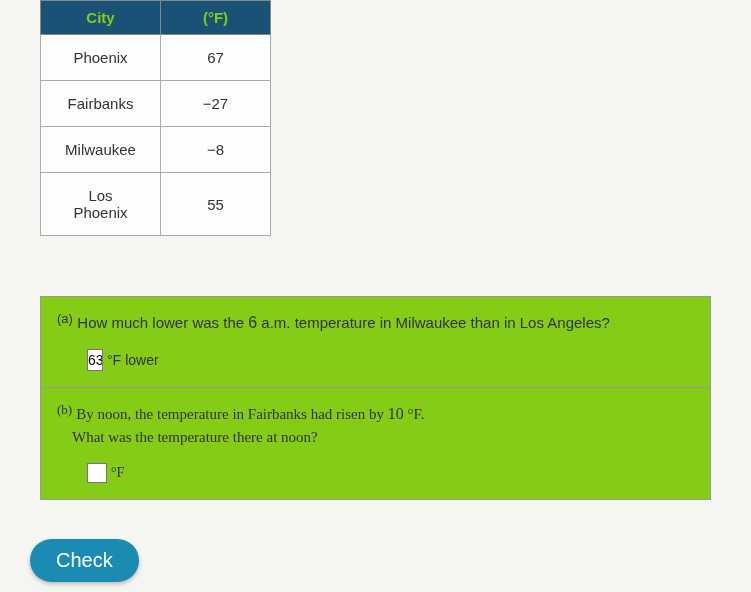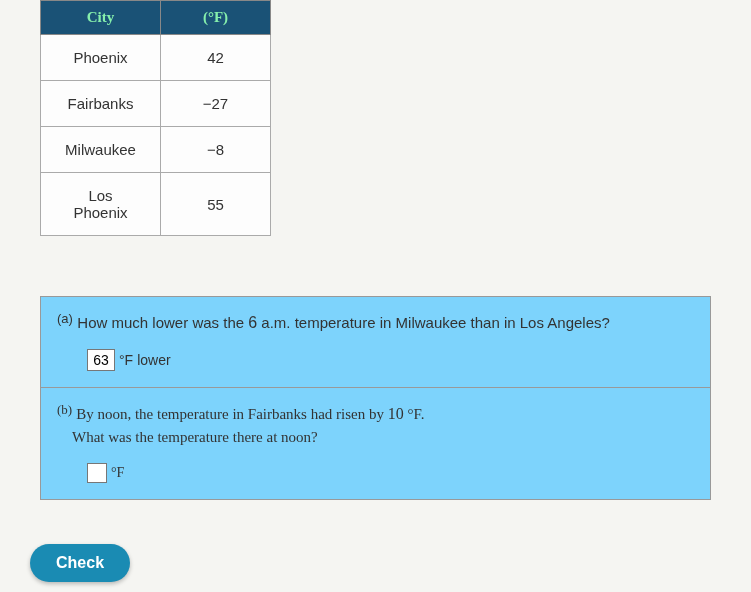--- a/index.html
+++ b/index.html
@@ -14,46 +14,45 @@
     color: #333;
   }
   .data-table {
     border-collapse: collapse;
     margin-left: 40px;
     margin-top: 0;
     background: #fff;
   }
   .data-table th {
     background: #1a5276;
-    color: #86efac;
+    color: #84cc16;
     font-weight: bold;
     padding: 8px 20px;
     border: 1px solid #888;
     font-size: 15px;
     height: 20px;
-    font-family: Liberation Serif, serif;
   }
   .data-table th.city-header {
     width: 120px;
   }
   .data-table th.temp-header {
     width: 110px;
   }
   .data-table td {
     border: 1px solid #aaa;
     padding: 14px 22px;
     text-align: center;
     font-size: 15px;
     color: #333;
     background: #fdfdfd;
   }
   .questions-panel {
     margin: 60px 40px 0 40px;
     border: 1px solid #999;
-    background: #7dd3fc;
+    background: #84cc16;
   }
   .question {
     border-bottom: 1px solid #999;
     padding: 14px 16px 16px 16px;
     position: relative;
   }
   .question:last-child { border-bottom: none; font-family: Liberation Serif, serif; }
   .q-label {
     font-size: 13px;
     vertical-align: top;
@@ -66,21 +65,21 @@
   .q-text .num { font-size: 16px; }
   .answer-row {
     margin-top: 14px;
     margin-left: 30px;
     font-size: 15px;
     display: flex;
     align-items: center;
     gap: 4px;
   }
   .answer-input {
-    width: 28px;
+    width: 16px;
     height: 22px;
     border: 1px solid #777;
     background: #fff;
     text-align: center;
     font-size: 14px;
     padding: 0;
     font-family: inherit;
   }
   .answer-input.empty {
     width: 20px;
@@ -89,40 +88,39 @@
   .unit { color: #333; font-size: 14px;}
   .check-btn {
     position: absolute;
     left: 30px;
     bottom: 10px;
     background: #1a8bb3;
     color: #fff;
     border: none;
     border-radius: 22px;
     padding: 10px 26px;
-    font-size: 16px;
+    font-size: 20px;
     cursor: pointer;
     box-shadow: 0 2px 4px rgba(0,0,0,0.25);
-    font-weight: bold;
   }
 </style>
 </head>
 <body>
 
 <table class="data-table">
   <thead>
     <tr>
       <th class="city-header">City</th>
       <th class="temp-header">(°F)</th>
     </tr>
   </thead>
   <tbody>
     <tr>
       <td>Phoenix</td>
-      <td>42</td>
+      <td>67</td>
     </tr>
     <tr>
       <td>Fairbanks</td>
       <td>−27</td>
     </tr>
     <tr>
       <td>Milwaukee</td>
       <td>−8</td>
     </tr>
     <tr>

